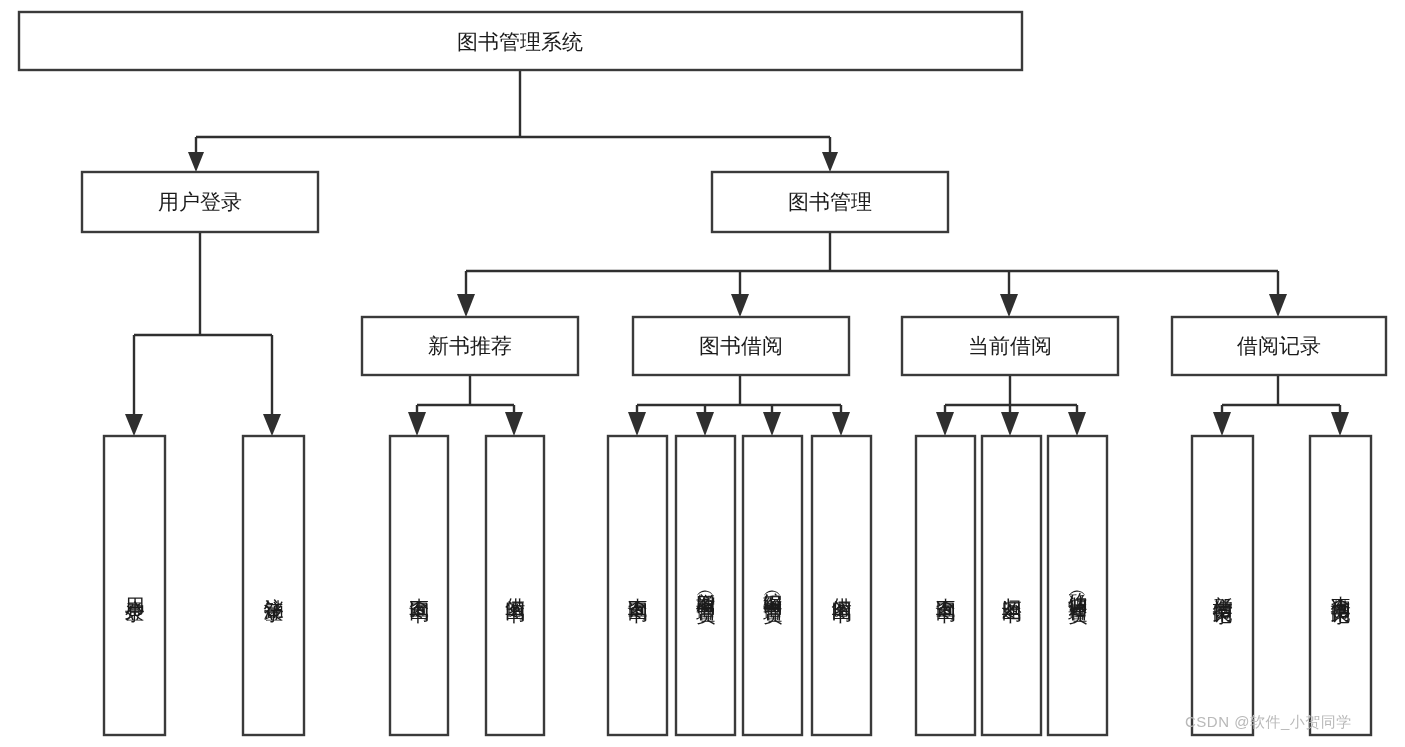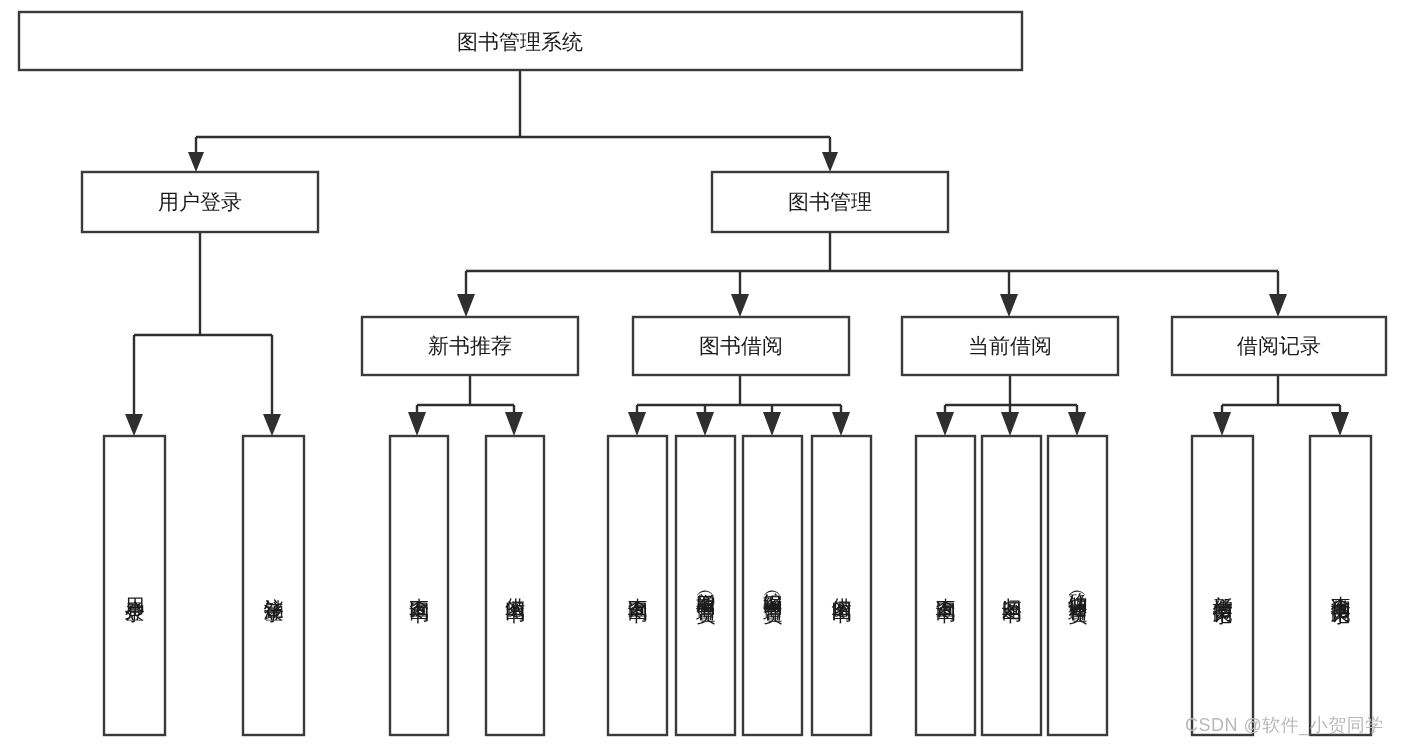--- a/index.html
+++ b/index.html
@@ -65,21 +65,21 @@
     letter-spacing: 2px;
     color: #1b1b1b;
     white-space: nowrap;
     pointer-events: none;
   }
   .watermark {
     position: absolute;
     left: 1185px;
     top: 713px;
     font-family: "Liberation Sans", "DejaVu Sans", sans-serif;
-    font-size: 18px;
+    font-size: 15px;
     color: #b9b9b9;
     letter-spacing: 0.5px;
     white-space: nowrap;
   }
 </style>
 </head>
 <body>
 
 <div id="diagram-root">
 

